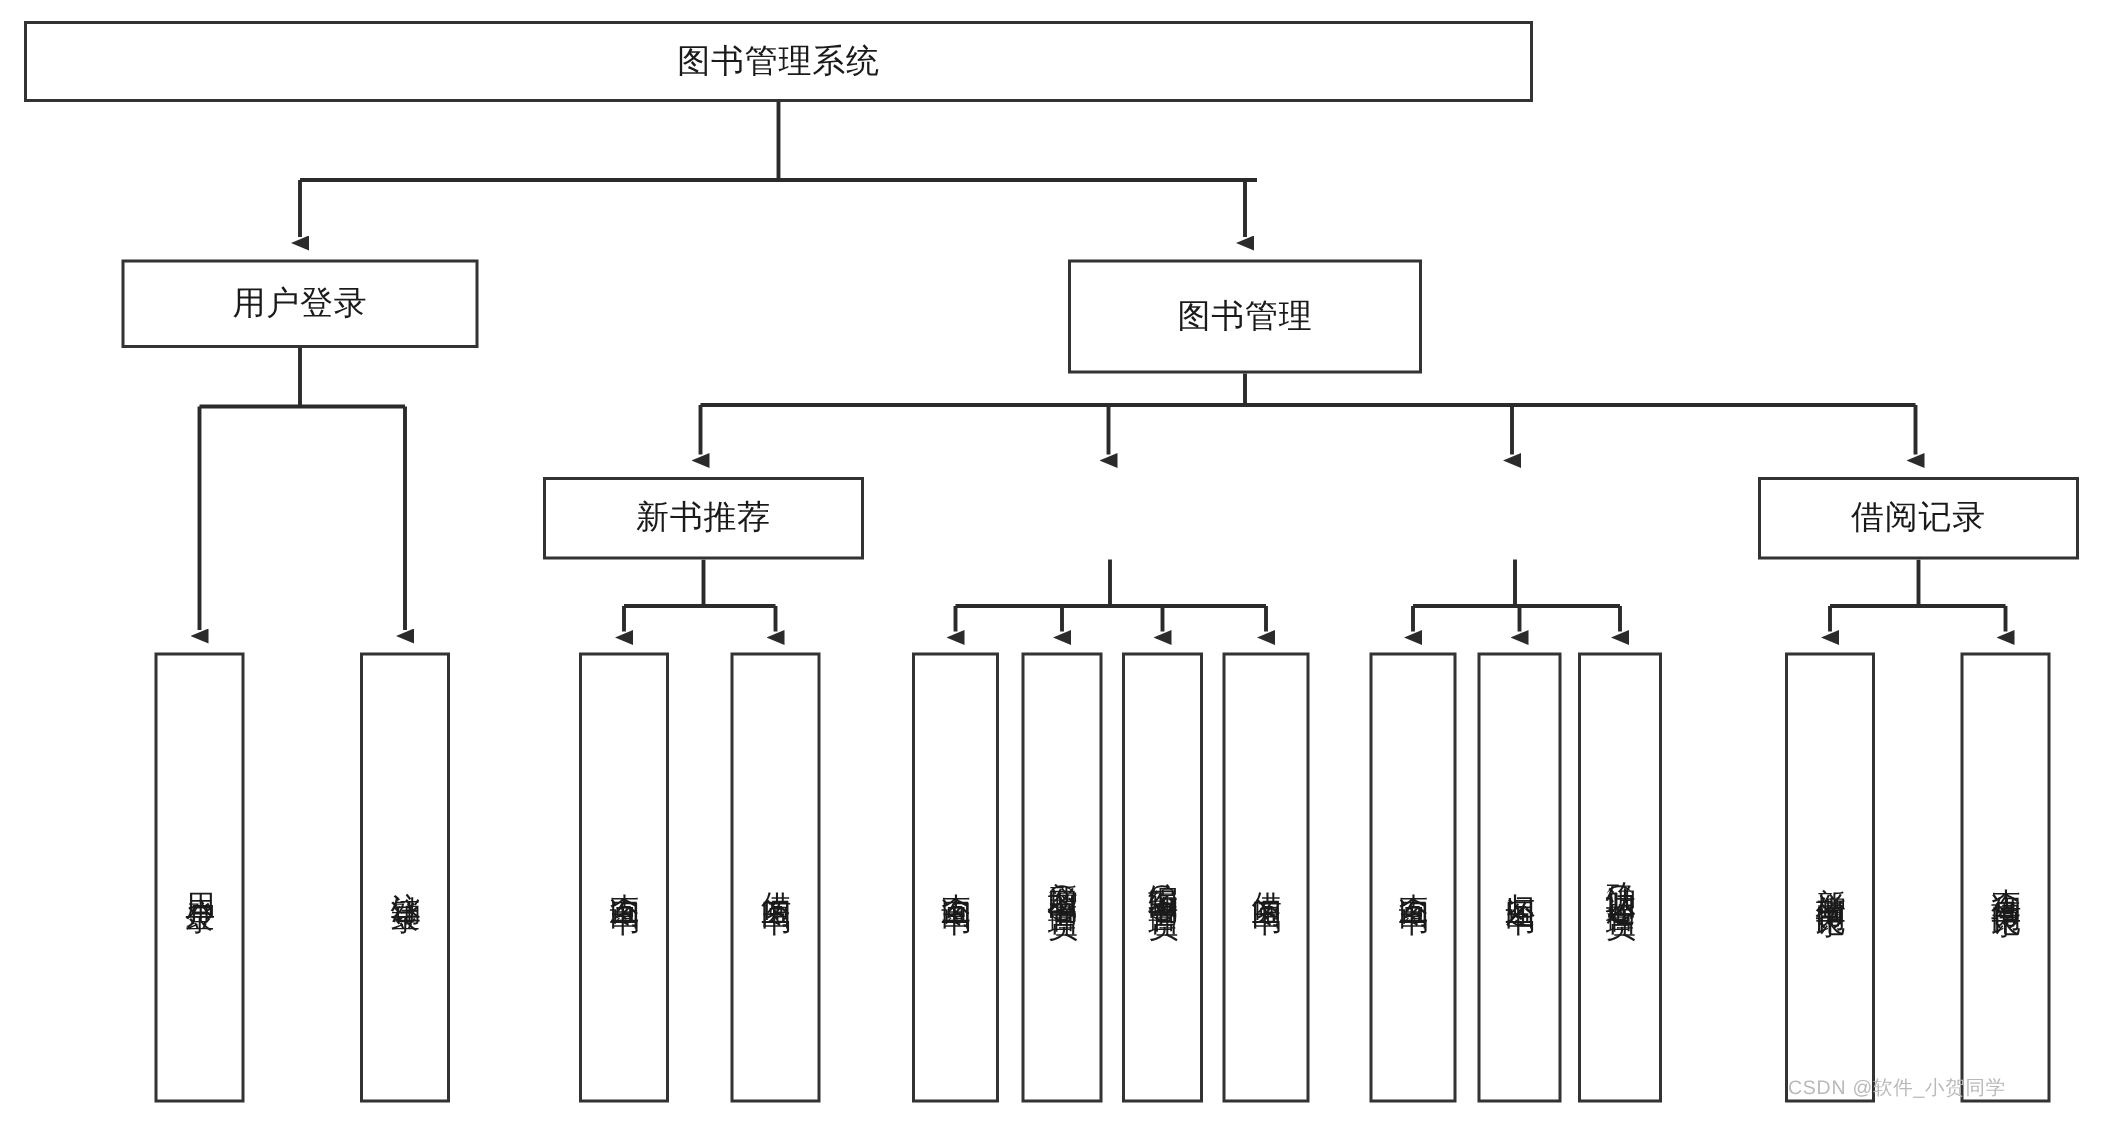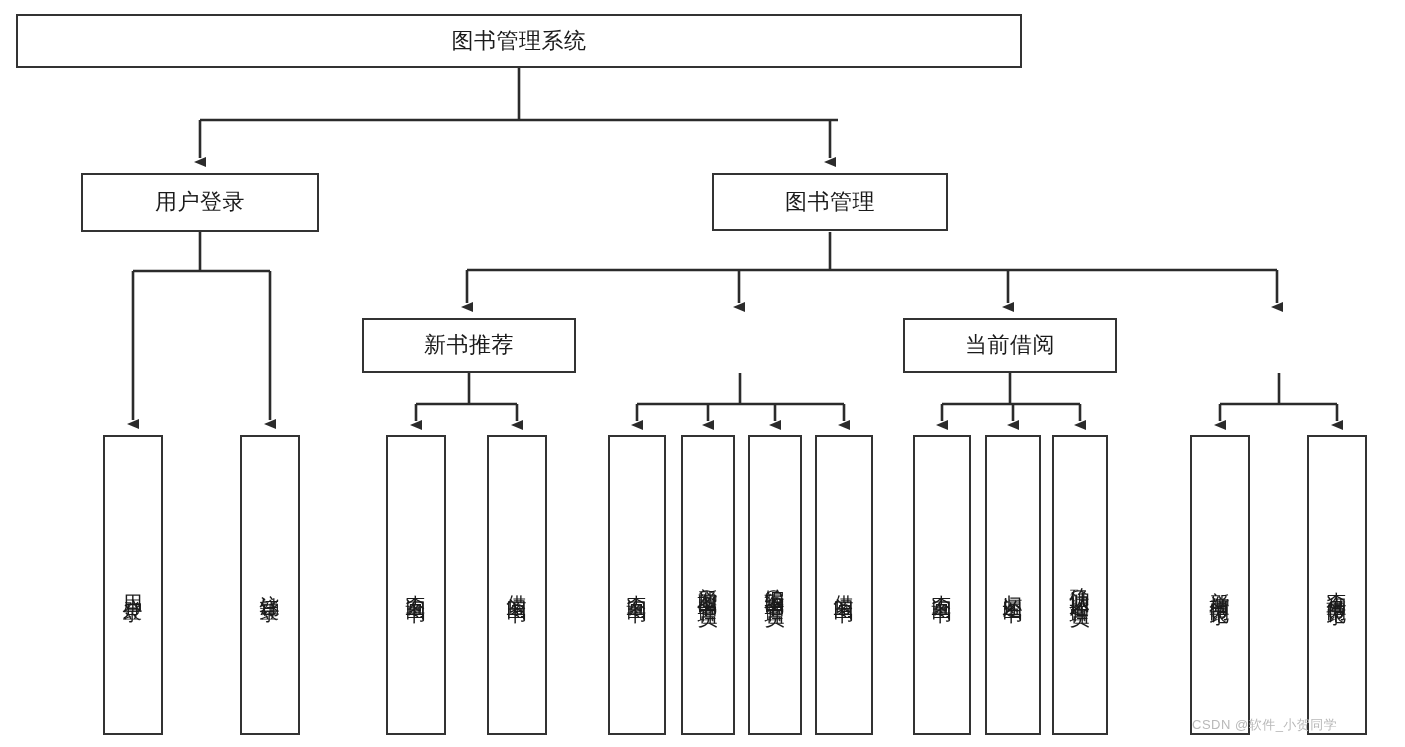--- a/index.html
+++ b/index.html
@@ -119,29 +119,29 @@
     </g>
   </svg>
 
   <div class="node horiz" style="left:16px; top:14px; width:1006px; height:54px;">
     <span>图书管理系统</span>
   </div>
 
   <div class="node horiz" style="left:81px; top:173px; width:238px; height:59px;">
     <span>用户登录</span>
   </div>
-  <div class="node horiz" style="left:712px; top:173px; width:236px; height:58px;">
+  <div class="node horiz" style="left:712px; top:173px; width:236px; height:76px;">
     <span>图书管理</span>
   </div>
 
   <div class="node horiz" style="left:362px; top:318px; width:214px; height:55px;">
     <span>新书推荐</span>
   </div>
-  <div class="node horiz" style="left:903px; top:318px; width:214px; height:55px;">
-    <span>当前借阅</span>
+  <div class="node horiz" style="left:1172px; top:318px; width:214px; height:55px;">
+    <span>借阅记录</span>
   </div>
 
   <div class="node vert" style="left:103px; top:435px; width:60px; height:300px;">
     <span class="vlabel">用户登录</span>
   </div>
   <div class="node vert" style="left:240px; top:435px; width:60px; height:300px;">
     <span class="vlabel">注销登录</span>
   </div>
 
   <div class="node vert" style="left:386px; top:435px; width:60px; height:300px;">

